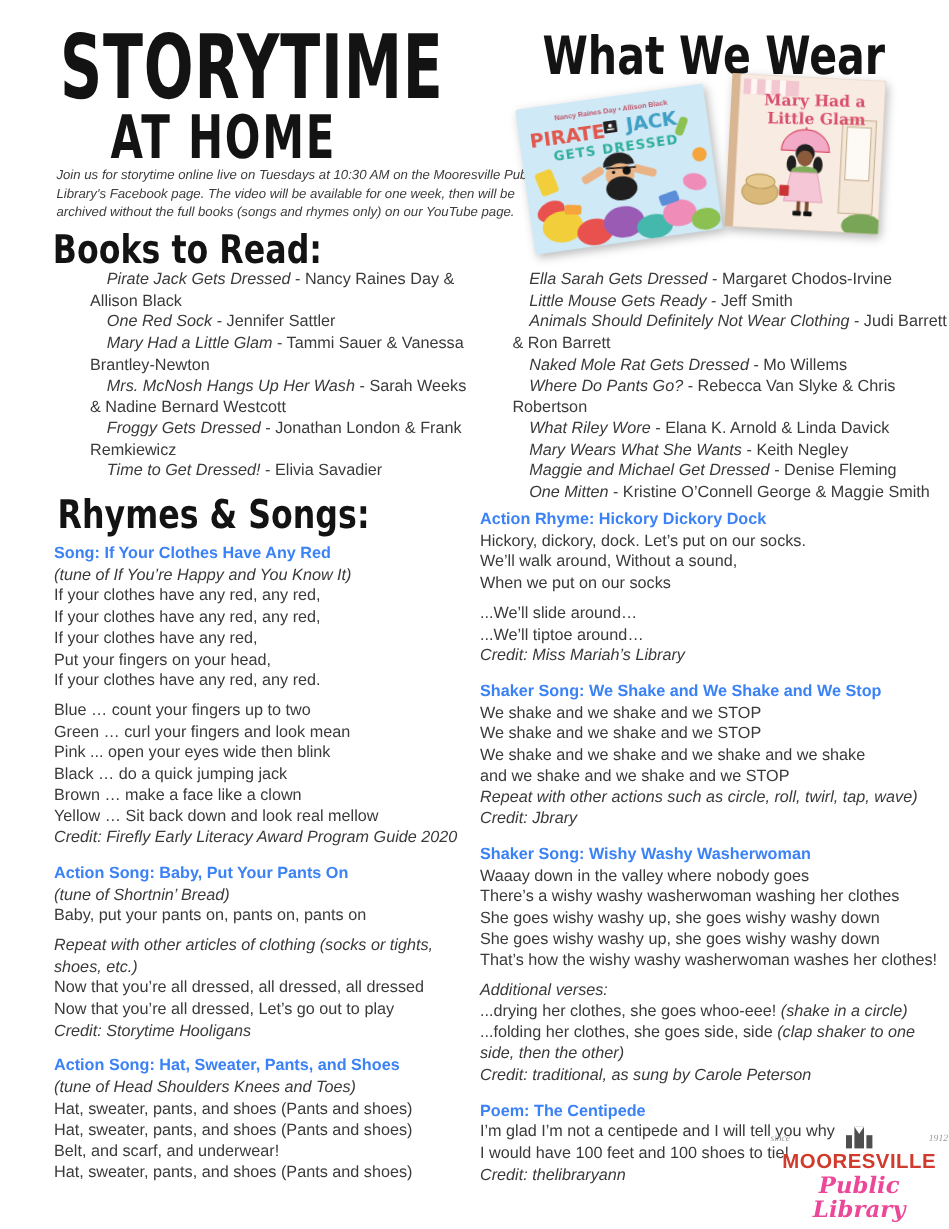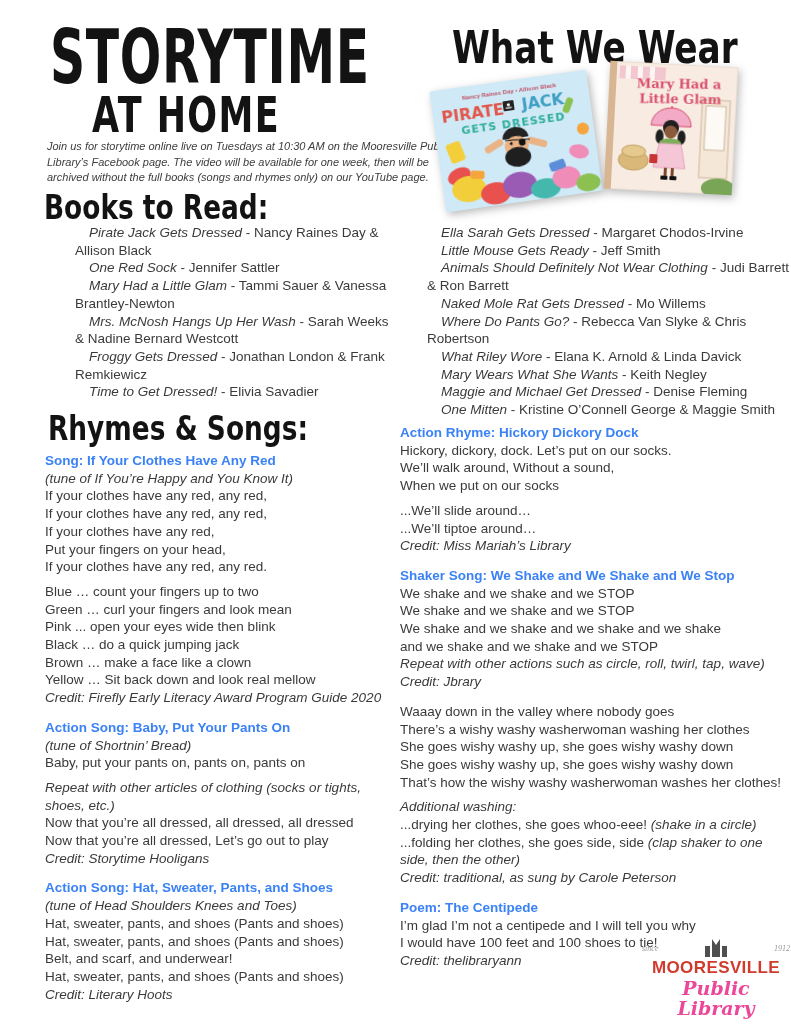--- a/index.html
+++ b/index.html
@@ -161,21 +161,20 @@
         <div class="line lyric">Now that you’re all dressed, Let’s go out to play</div>
         <div class="line credit">Credit: Storytime Hooligans</div>
       </div>
       <div class="song-section">
         <div class="song-title">Action Song: Hat, Sweater, Pants, and Shoes</div>
         <div class="line tune">(tune of Head Shoulders Knees and Toes)</div>
         <div class="line lyric">Hat, sweater, pants, and shoes (Pants and shoes)</div>
         <div class="line lyric">Hat, sweater, pants, and shoes (Pants and shoes)</div>
         <div class="line lyric">Belt, and scarf, and underwear!</div>
         <div class="line lyric">Hat, sweater, pants, and shoes (Pants and shoes)</div>
-        <div class="line credit">Credit: Literary Hoots</div>
       </div>
     </div>
   <div class="col" id="rhymes-right">
       <div class="song-section">
         <div class="song-title">Action Rhyme: Hickory Dickory Dock</div>
         <div class="line lyric">Hickory, dickory, dock. Let’s put on our socks.</div>
         <div class="line lyric">We’ll walk around, Without a sound,</div>
         <div class="line lyric">When we put on our socks</div>
         <div class="line lyric gap">...We’ll slide around…</div>
         <div class="line lyric">...We’ll tiptoe around…</div>
@@ -184,26 +183,27 @@
       <div class="song-section">
         <div class="song-title">Shaker Song: We Shake and We Shake and We Stop</div>
         <div class="line lyric">We shake and we shake and we STOP</div>
         <div class="line lyric">We shake and we shake and we STOP</div>
         <div class="line lyric">We shake and we shake and we shake and we shake</div>
         <div class="line lyric">and we shake and we shake and we STOP</div>
         <div class="line tune">Repeat with other actions such as circle, roll, twirl, tap, wave)</div>
         <div class="line credit">Credit: Jbrary</div>
       </div>
       <div class="song-section">
+        <div class="song-title">Shaker Song: Wishy Washy Washerwoman</div>
         <div class="line lyric">Waaay down in the valley where nobody goes</div>
         <div class="line lyric">There’s a wishy washy washerwoman washing her clothes</div>
         <div class="line lyric">She goes wishy washy up, she goes wishy washy down</div>
         <div class="line lyric">She goes wishy washy up, she goes wishy washy down</div>
         <div class="line lyric">That’s how the wishy washy washerwoman washes her clothes!</div>
-        <div class="line tune gap">Additional washing:</div>
+        <div class="line tune gap">Additional verses:</div>
         <div class="line lyric"><span>...drying her clothes, she goes whoo-eee! </span><span class="it">(shake in a circle)</span></div>
         <div class="line lyric"><span>...folding her clothes, she goes side, side </span><span class="it">(clap shaker to one side, then the other)</span></div>
         <div class="line credit">Credit: traditional, as sung by Carole Peterson</div>
       </div>
       <div class="song-section">
         <div class="song-title">Poem: The Centipede</div>
         <div class="line lyric">I’m glad I’m not a centipede and I will tell you why</div>
         <div class="line lyric">I would have 100 feet and 100 shoes to tie!</div>
         <div class="line credit">Credit: thelibraryann</div>
       </div>

